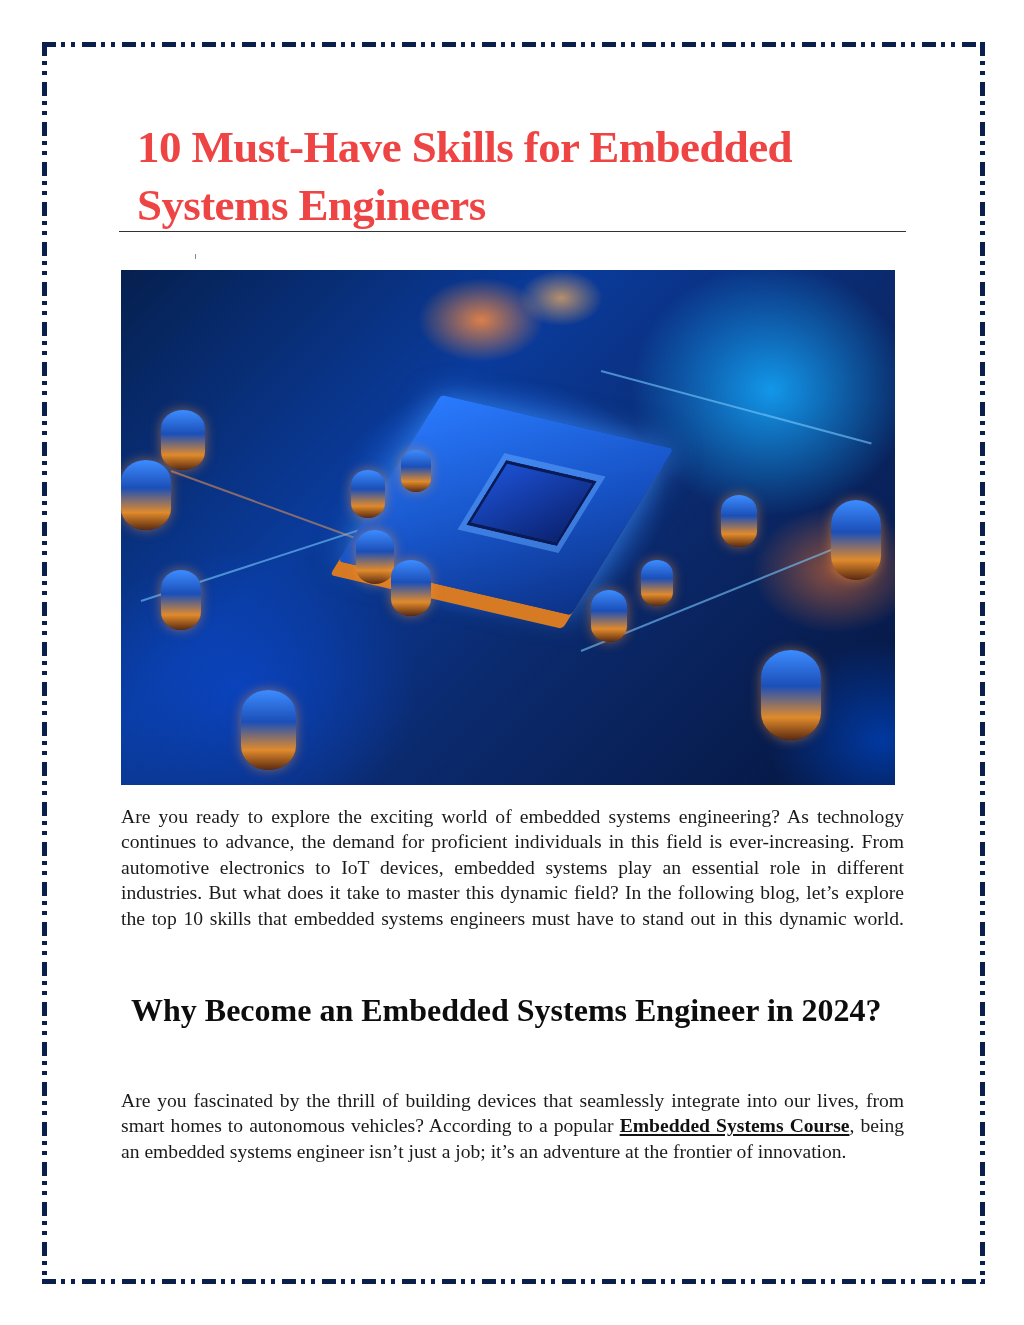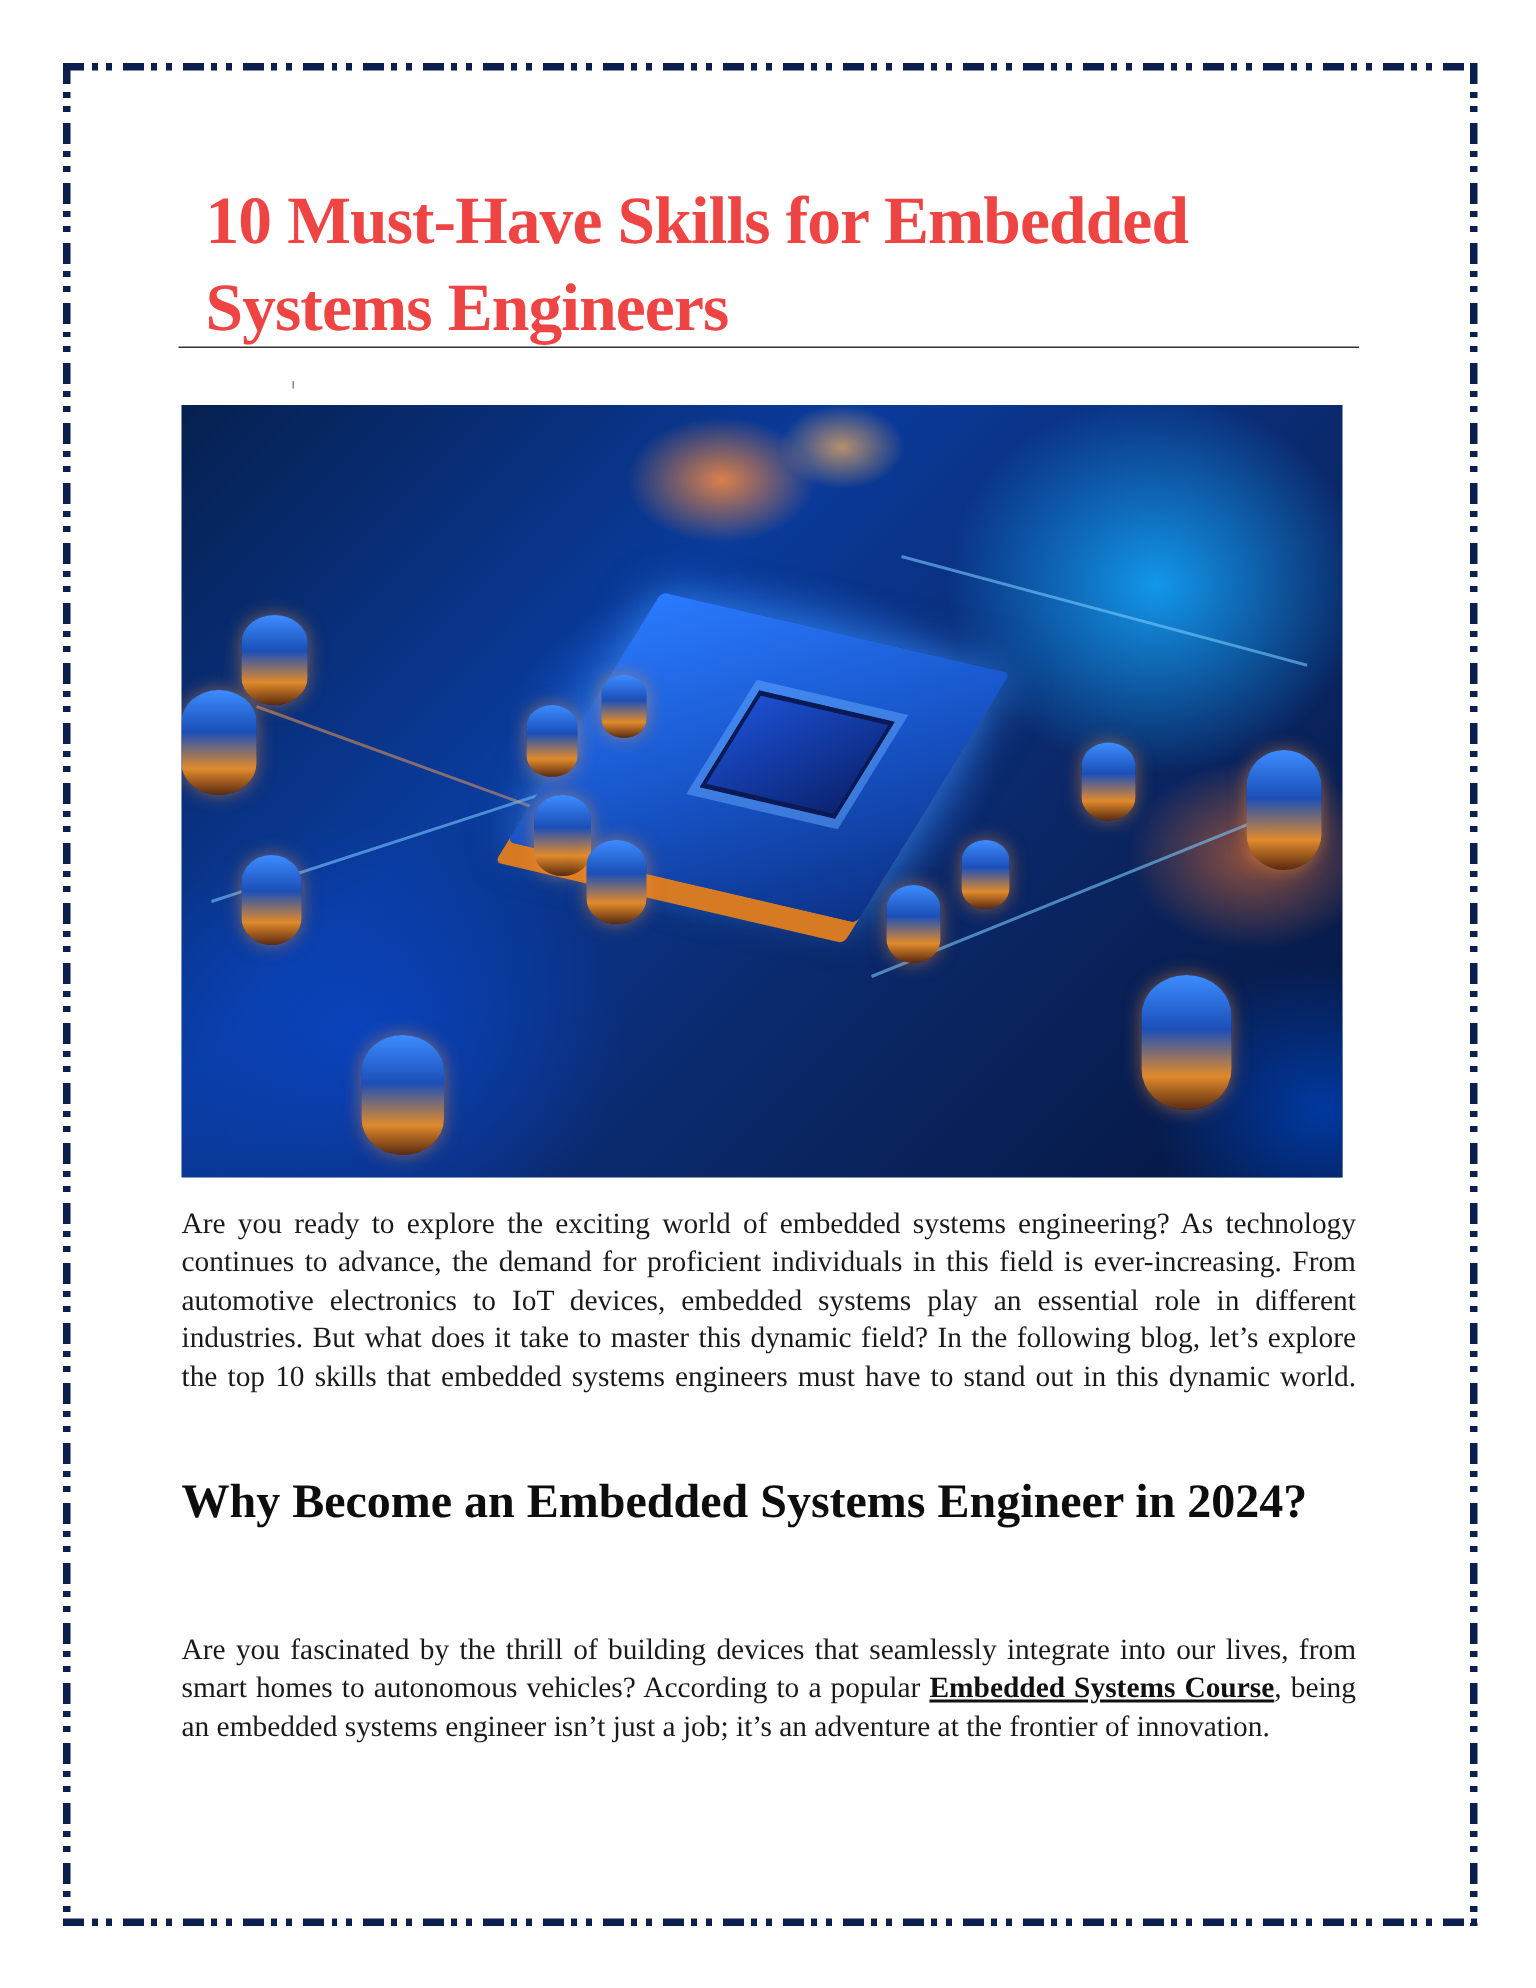--- a/index.html
+++ b/index.html
@@ -70,21 +70,21 @@
 
   .para {
     position: absolute; left: 121px; width: 783px; margin: 0;
     font-family: Liberation Serif, serif; font-size: 19.6px; line-height: 25.4px;
     text-align: justify; text-align-last: justify; color: #1a1a1a;
   }
   #p1 { top: 804px; }
   #p2 { top: 1088px; text-align-last: left; }
 
   .h2 {
-    position: absolute; left: 121px; top: 981px; width: 783px; margin: 0;
+    position: absolute; left: 121px; top: 981px; width: 783px; margin: 10px;
     font-family: "Liberation Serif", "DejaVu Serif", serif; font-weight: bold; font-size: 32px; line-height: 39px;
     text-align: justify; color: #0d0d0d;
   }
   .link { font-weight: bold; color: #111; text-decoration: underline; text-decoration-thickness: 1.5px; text-underline-offset: 2px; }
 </style>
 </head>
 <body>
 
 <div id="b-top" class="border-h"></div>
 <div id="b-bottom" class="border-h"></div>

